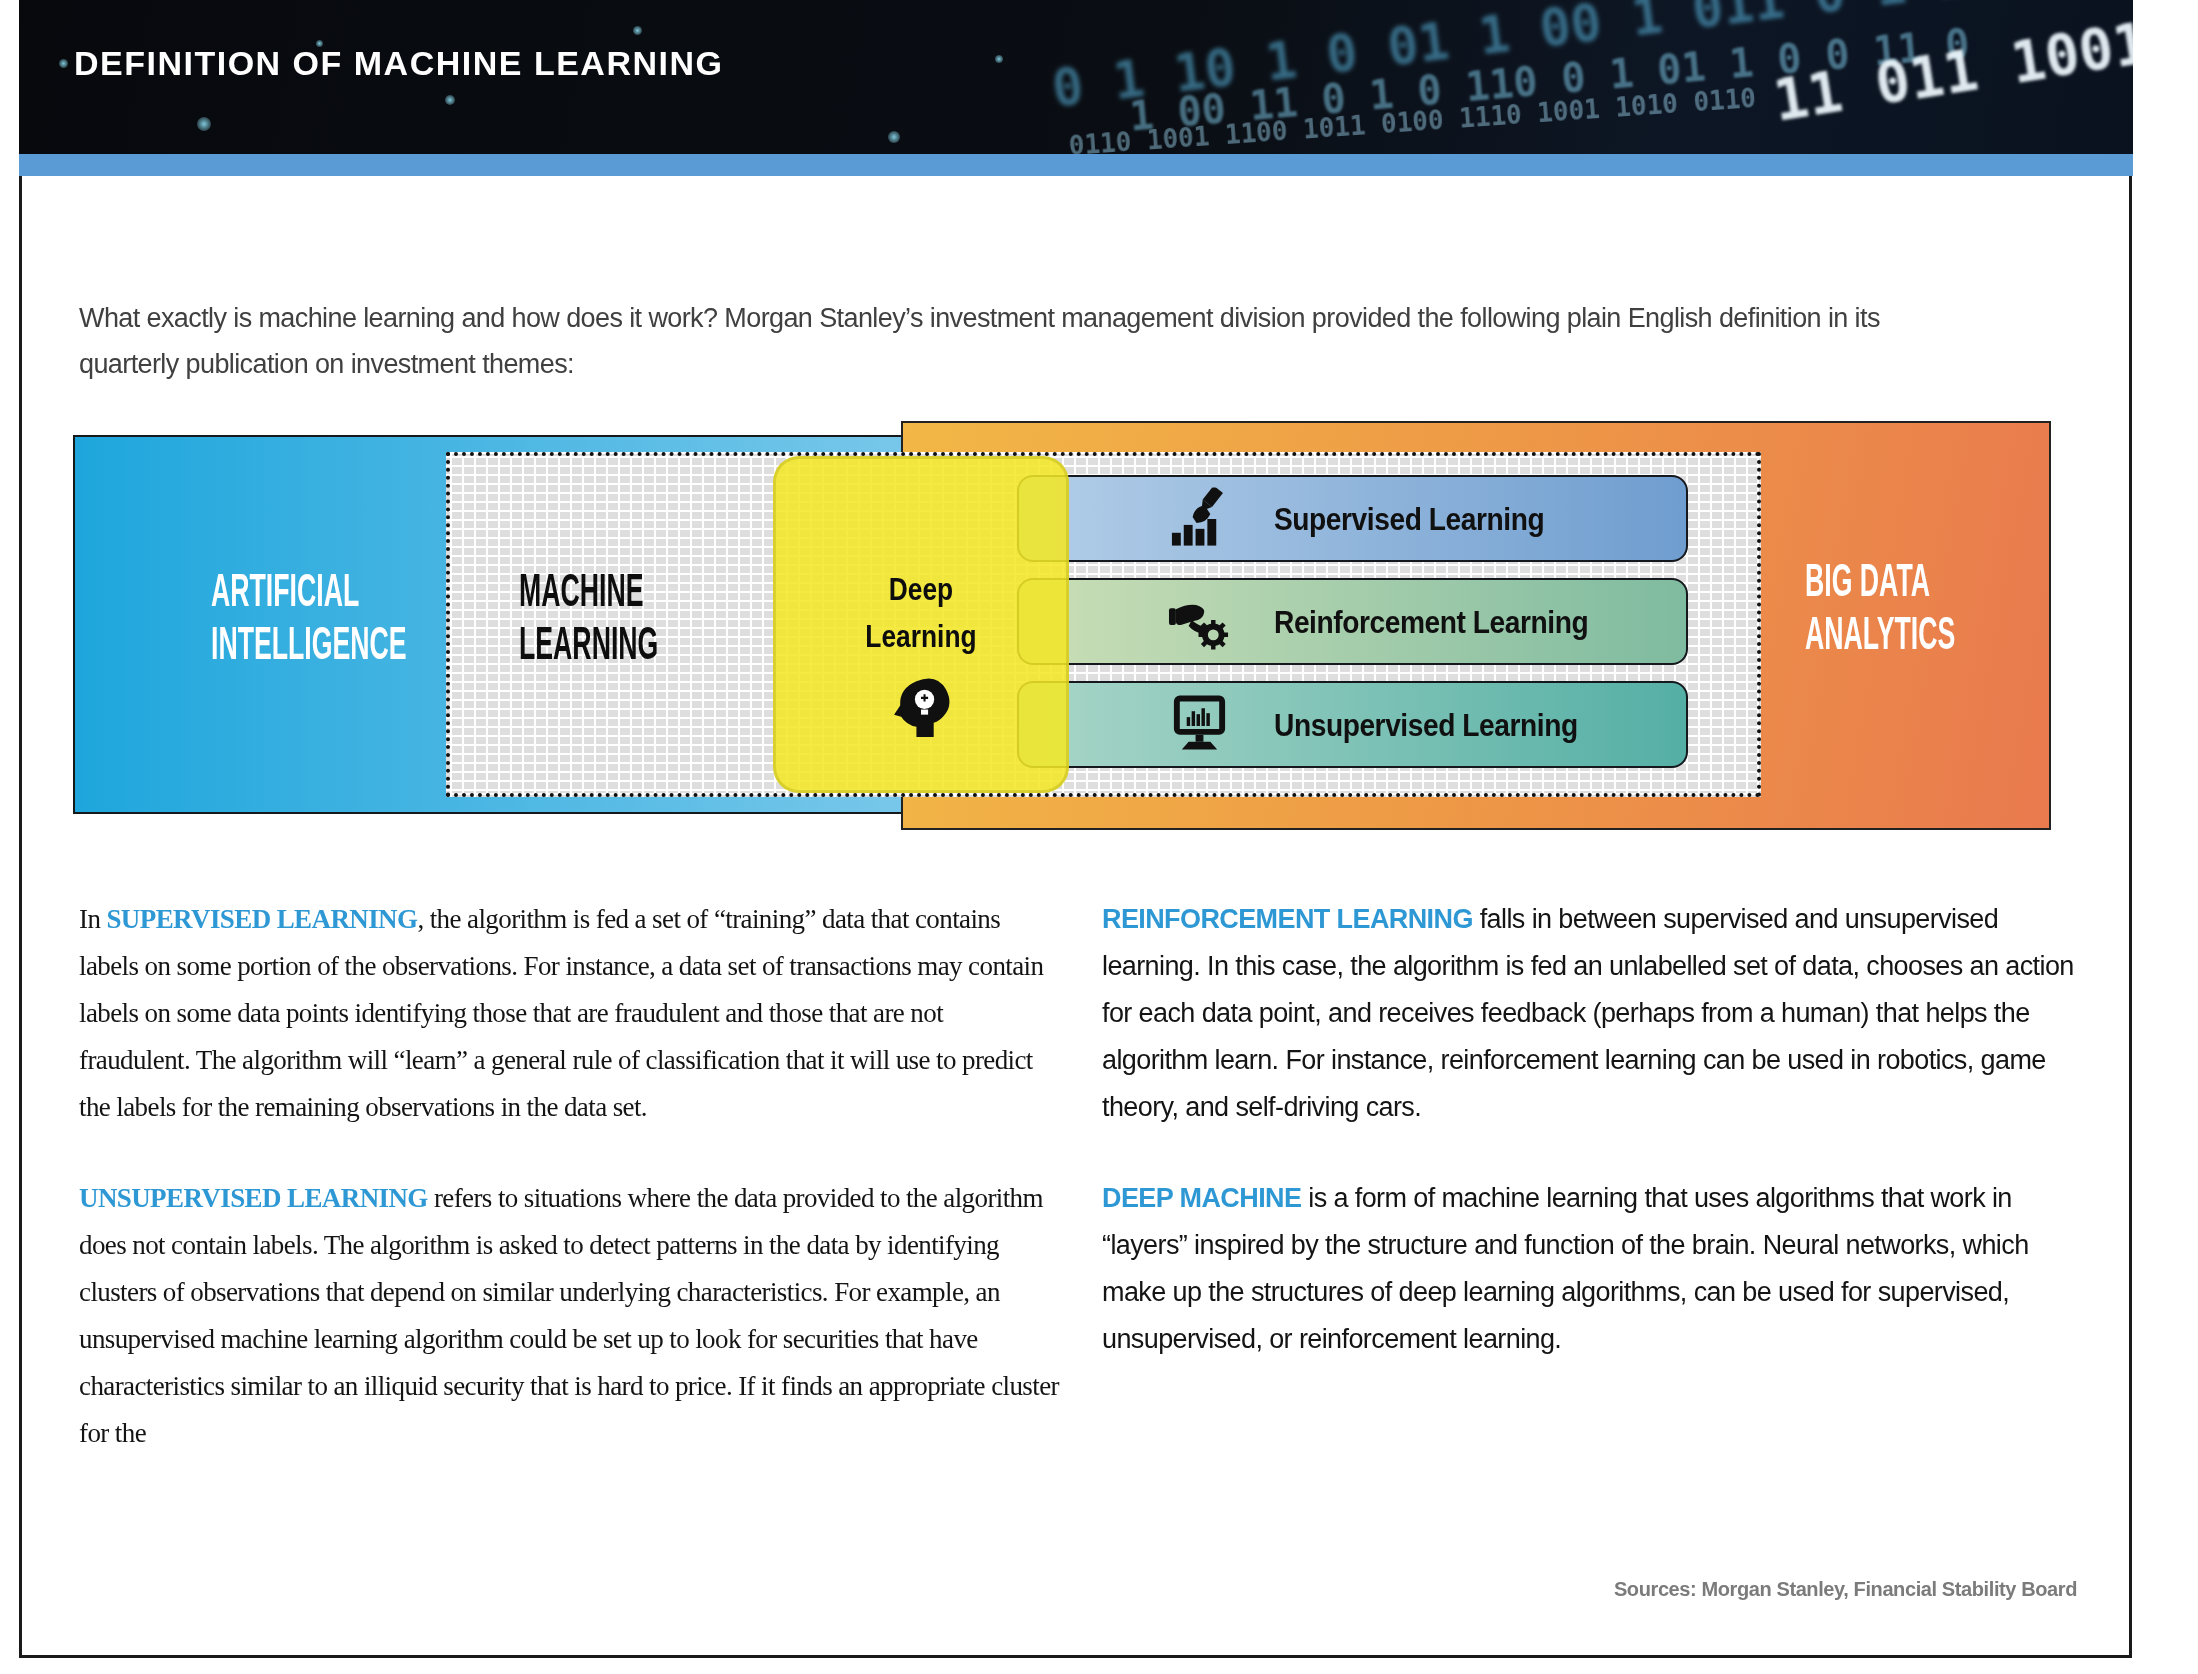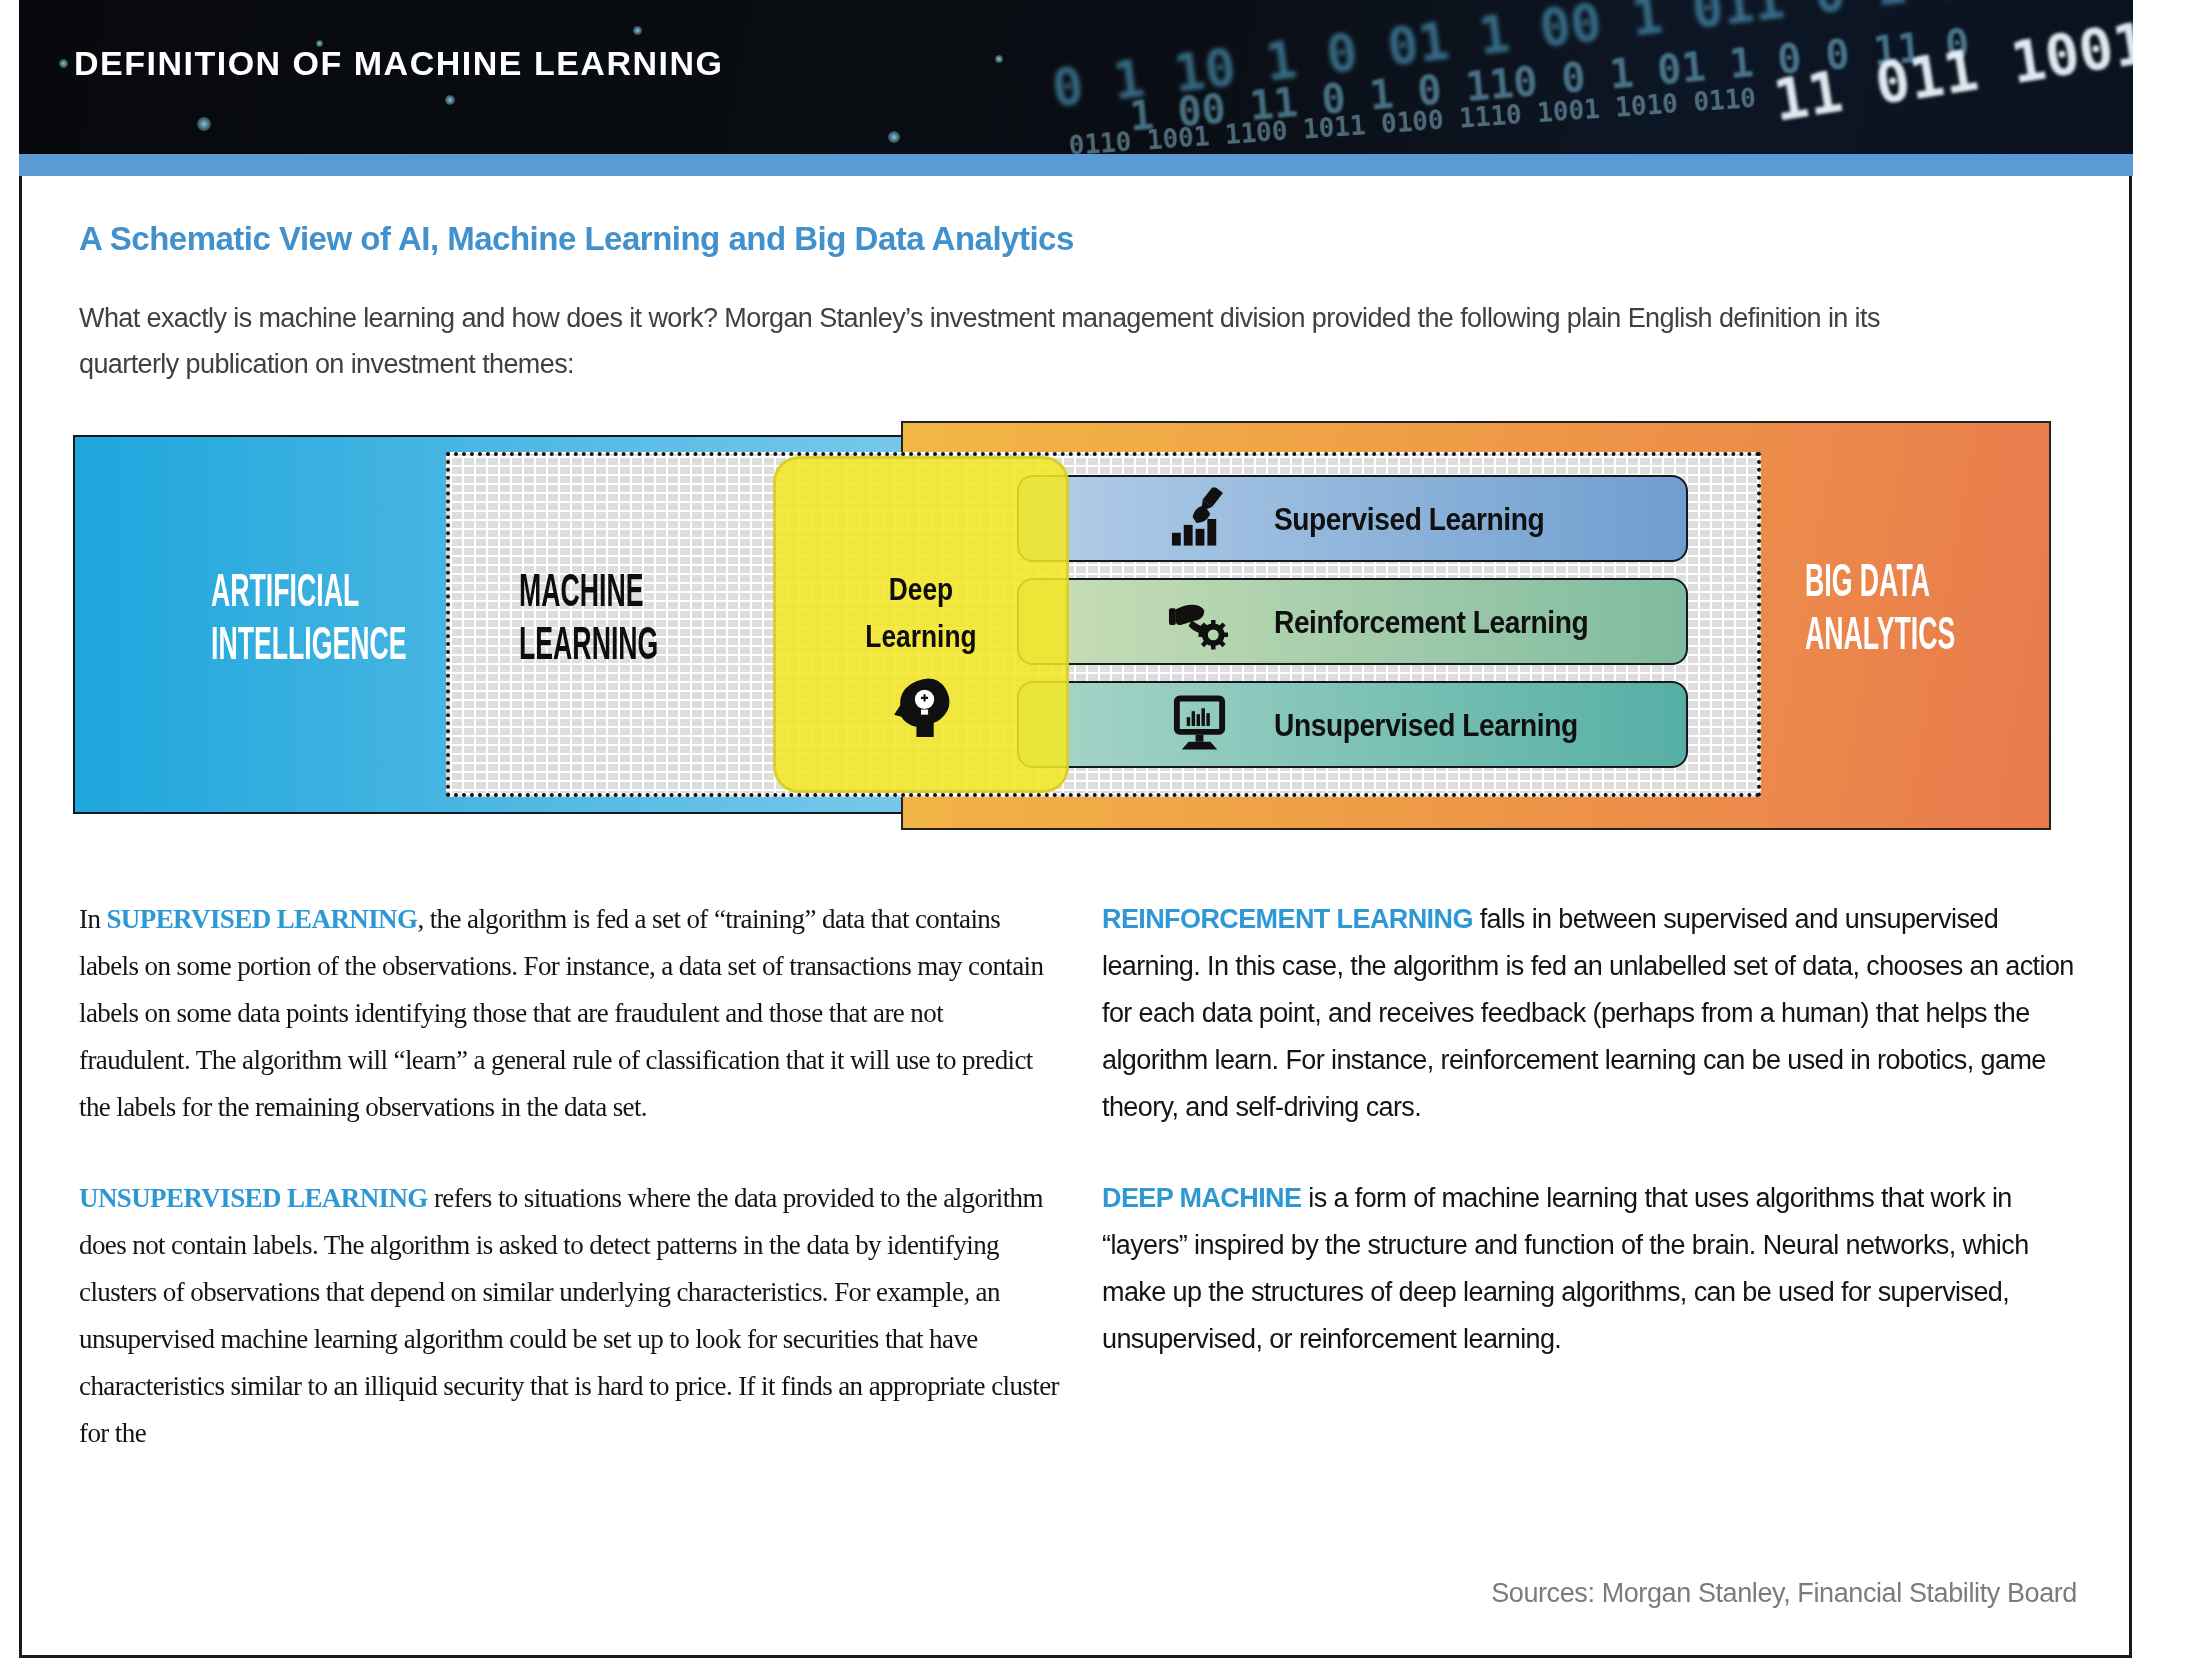--- a/index.html
+++ b/index.html
@@ -67,21 +67,21 @@
   .deep-icon svg{width:65px;height:65px;display:block;}
 
   
   .col{position:absolute;top:896px;width:980px;font-size:27px;line-height:47px;
        letter-spacing:-0.6px;color:#141414;}
   .col1{left:79px;font-family:Liberation Serif, serif;}
   .col2{left:1102px;}
   .col p{margin:0 0 44px 0;}
   .kw{color:#2e98d5;font-weight:700;}
   .sources{position:absolute;left:1102px;top:1578px;width:975px;text-align:right;
-           font-size:27px;color:#7b7b7b;letter-spacing:-0.4px;}
+           font-size:20px;color:#7b7b7b;letter-spacing:-0.4px;font-weight:bold;}
 </style>
 </head>
 <body>
 
 <div id="page">
 
   <div class="header">
     <span class="bin r1">0 1 10 1 0 01 1 00 1 011 0 1 10</span>
     <span class="bin r2">1 00 11 0 1 0 110 0 1 01 1 0 0 11 0</span>
     <span class="bin r3">0110 1001 1100 1011 0100 1110 1001 1010 0110</span>
@@ -92,21 +92,20 @@
     <i class="dot" style="left:869px;top:131px;width:12px;height:12px;"></i>
     <i class="dot" style="left:976px;top:55px;width:8px;height:8px;"></i>
     <i class="dot" style="left:297px;top:40px;width:7px;height:7px;"></i>
     <i class="dot" style="left:40px;top:59px;width:9px;height:9px;"></i>
     <div class="header-title">DEFINITION OF MACHINE LEARNING</div>
   </div>
 
   <div class="accent-bar"></div>
   <div class="frame"></div>
 
-  <div class="schematic-heading">A Schematic View of AI, Machine Learning and Big Data Analytics</div>
   <div class="intro-par">What exactly is machine learning and how does it work? Morgan Stanley’s investment management division provided the following plain English definition in its quarterly publication on investment themes:</div>
 
   <div class="box ai-box"></div>
   <div class="box bda-box"></div>
   <div class="box grid-box"></div>
 
   <div class="bar sup">
     <span class="bar-icon">
       <svg viewBox="0 0 64 64" fill="#101010">
         <rect x="4" y="46" width="9" height="13"></rect>

